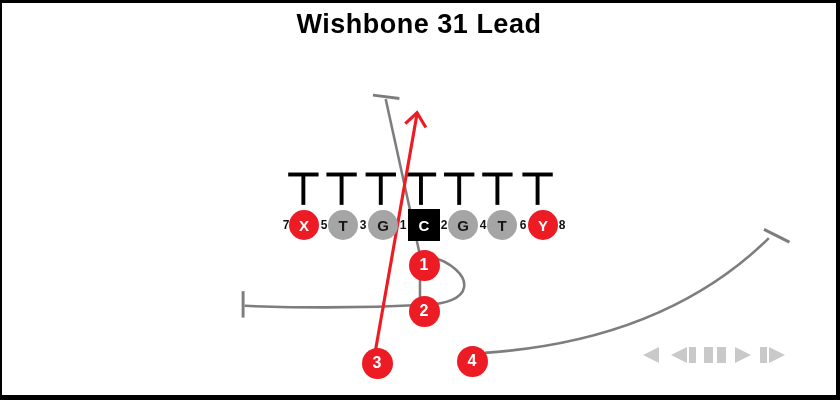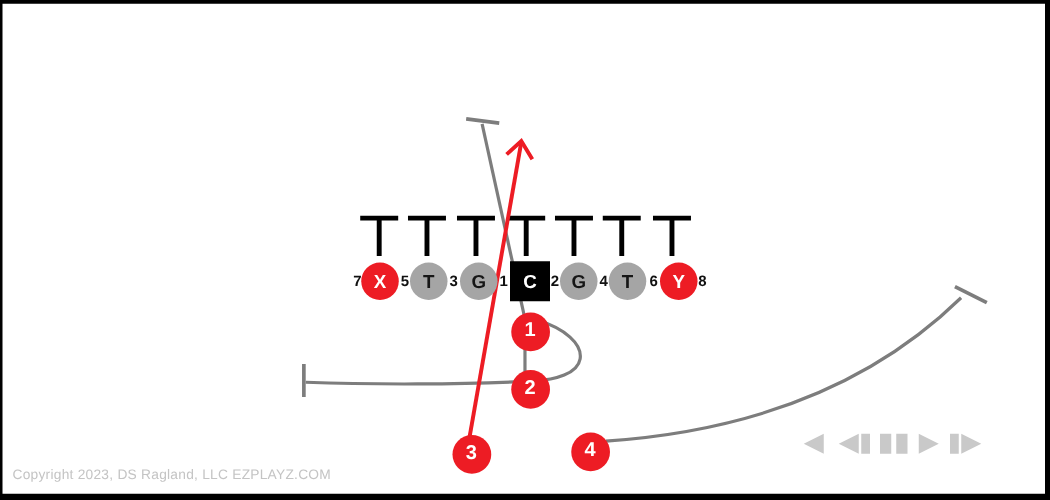--- a/index.html
+++ b/index.html
@@ -47,20 +47,21 @@
     position:absolute;right:46px;bottom:31px;
     display:flex;gap:6px;align-items:center;
   }
   .ctrl{color:var(--control_gray);display:inline-flex;cursor:pointer;}
 </style>
 </head>
 <body>
 
 <div id="play-canvas">
 
+  <div id="play-title">Wishbone 31 Lead</div>
 
   <svg id="field-svg" viewBox="0 0 840 400">
     <g id="defender-marks">
         <line x1="286.5" y1="175" x2="317.5" y2="175"></line>
         <line x1="302" y1="175" x2="302" y2="206"></line>
         <line x1="325.5" y1="175" x2="356.5" y2="175"></line>
         <line x1="341" y1="175" x2="341" y2="206"></line>
         <line x1="365.5" y1="175" x2="396.5" y2="175"></line>
         <line x1="381" y1="175" x2="381" y2="206"></line>
         <line x1="406.5" y1="175" x2="437.5" y2="175"></line>
@@ -100,21 +101,20 @@
       <span class="hole" style="left: 442px; top: 222px;">2</span>
       <span class="hole" style="left: 481px; top: 222px;">4</span>
       <span class="hole" style="left: 521px; top: 222px;">6</span>
       <span class="hole" style="left: 560px; top: 222px;">8</span>
       <div class="badge back" style="left: 406.5px; top: 246.5px; width: 31px; height: 31px;">1</div>
       <div class="badge back" style="left: 406.5px; top: 292.5px; width: 31px; height: 31px;">2</div>
       <div class="badge back" style="left: 359.5px; top: 344.5px; width: 31px; height: 31px;">3</div>
       <div class="badge back" style="left: 454.5px; top: 342.5px; width: 31px; height: 31px;">4</div>
     </div>
 
-  <div id="copyright">Copyright 2023, DS Ragland, LLC EZPLAYZ.COM</div>
 
   <div id="controls">
       <span class="ctrl">
         <svg width="20" height="18" viewBox="0 0 20 18" fill="currentColor">
           <polygon points="19,1 19,17 3,9"></polygon>
         </svg>
       </span>
       <span class="ctrl">
         <svg width="30" height="18" viewBox="0 0 30 18" fill="currentColor">
           <polygon points="21,1 21,17 5,9"></polygon>

